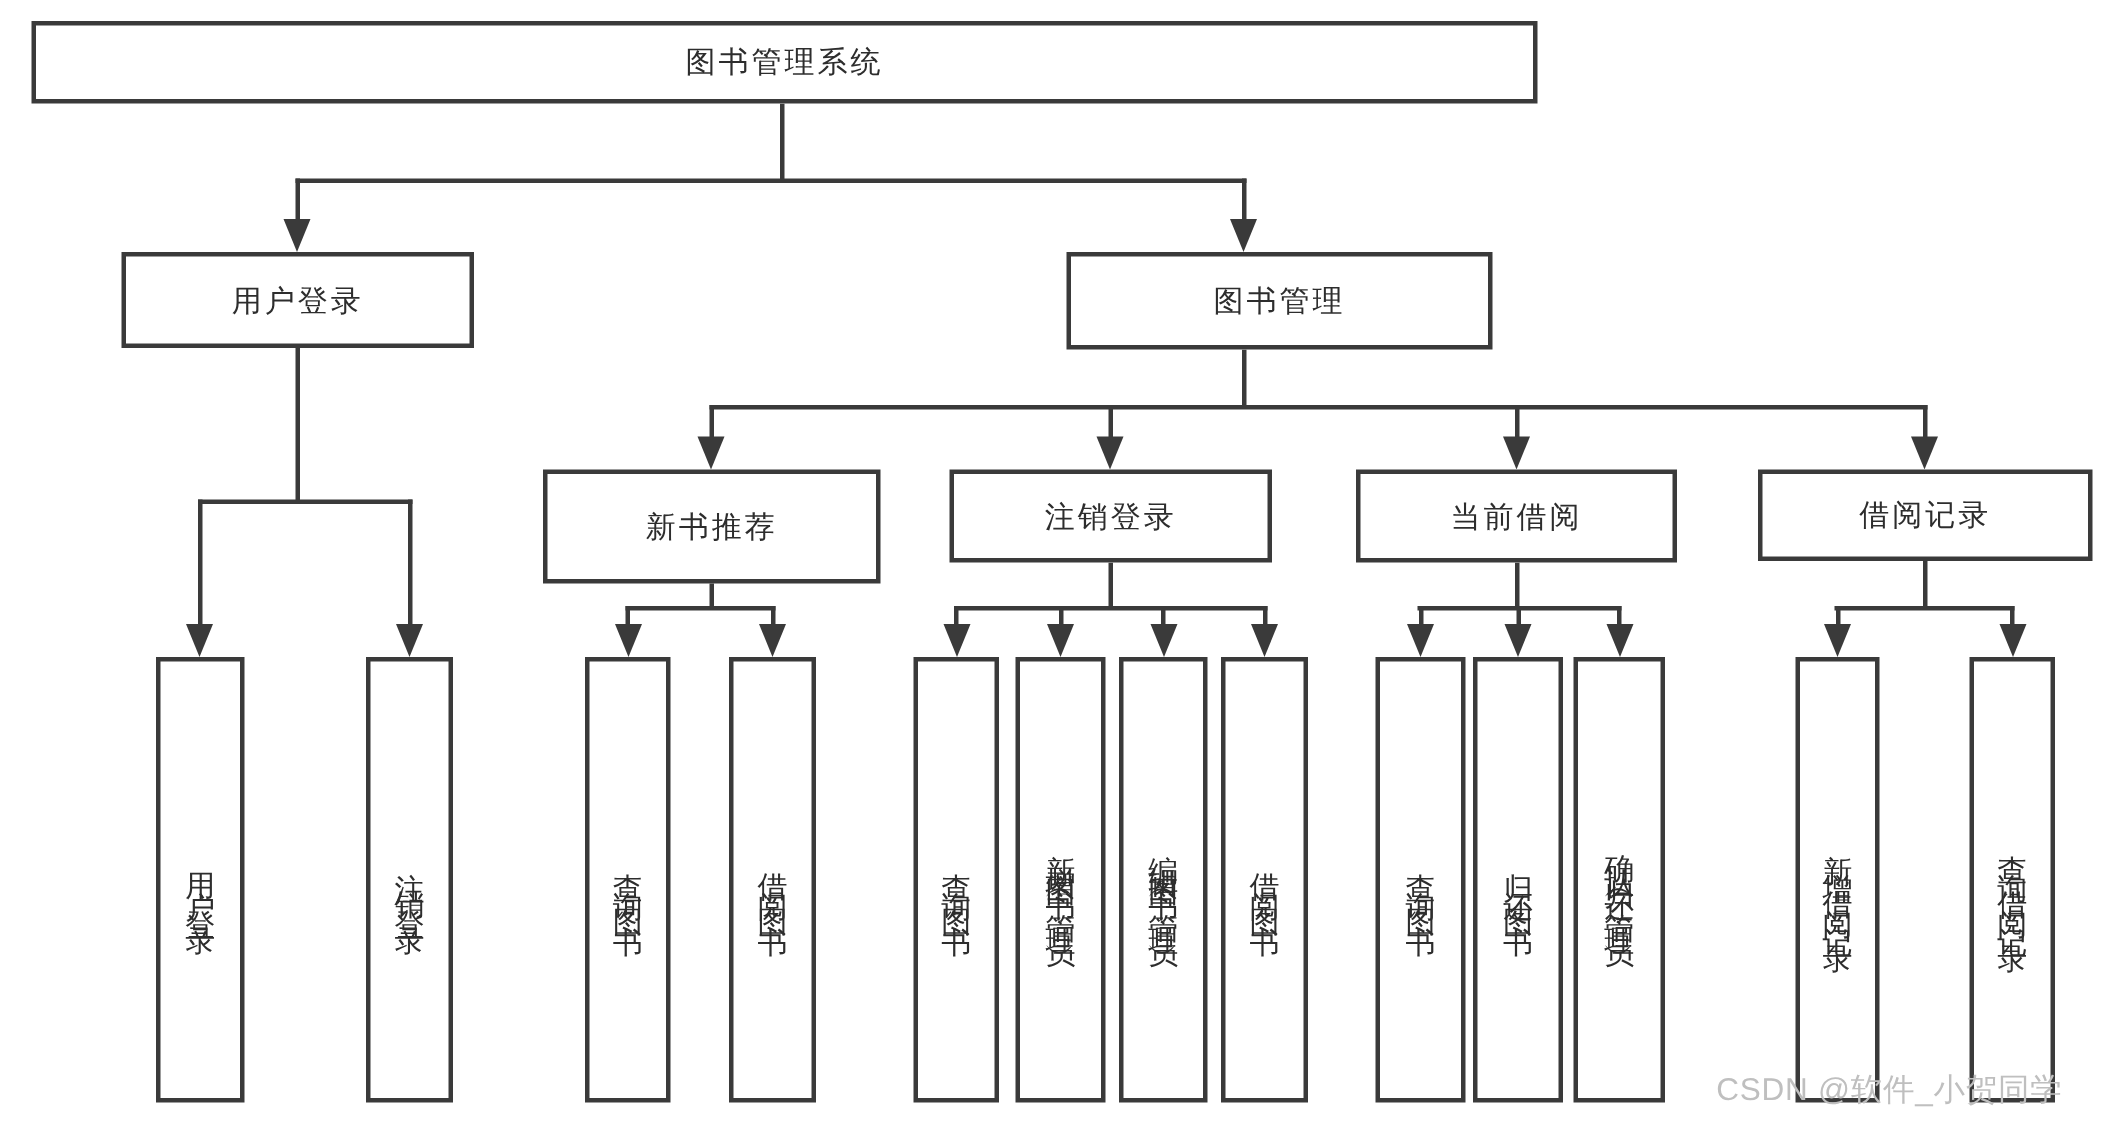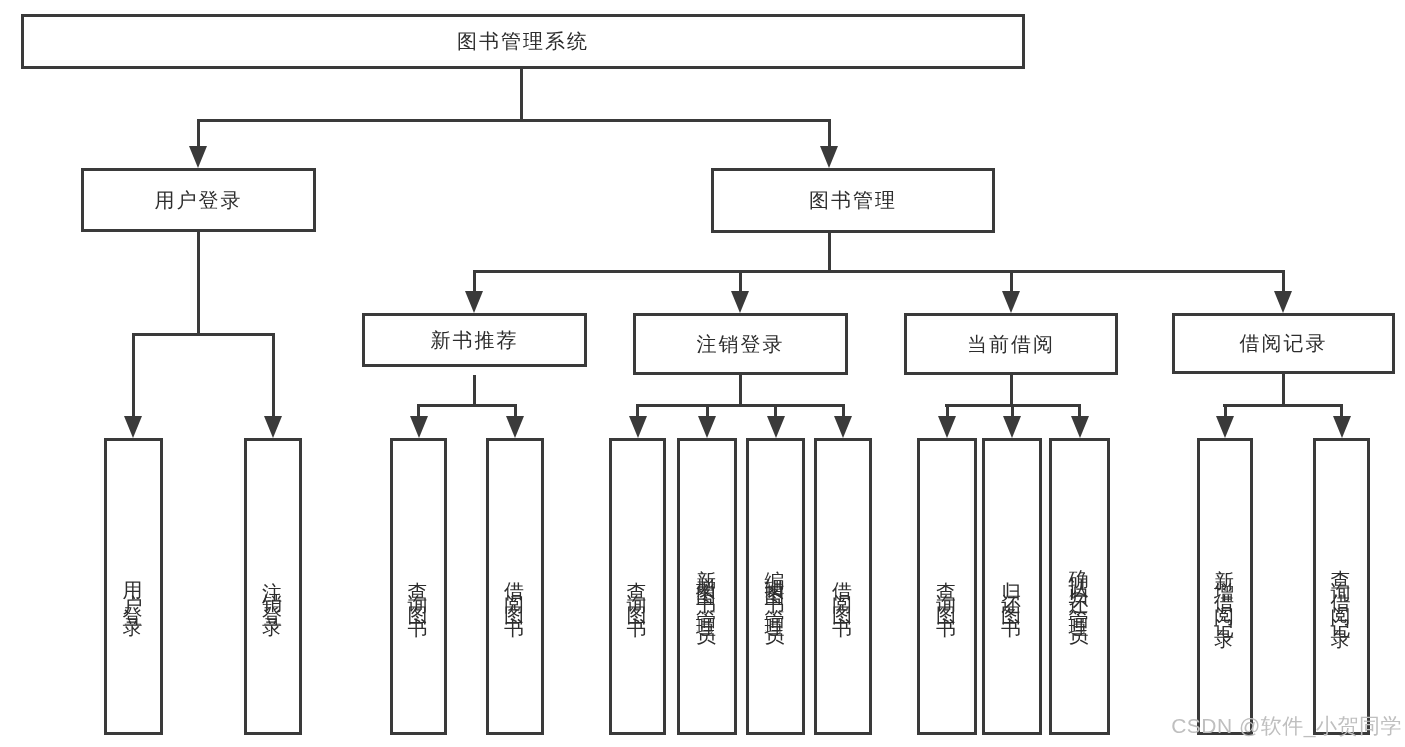--- a/index.html
+++ b/index.html
@@ -42,21 +42,21 @@
   .arrow{
     position:absolute;
     width:0;height:0;
     border-left:9px solid transparent;
     border-right:9px solid transparent;
     border-top:22px solid var(--line);
     z-index:1;
   }
   .watermark{
     position:absolute;
-    left:1146px;top:712px;
+    left:1119px;top:712px;
     width:256px;
     text-align:right;
     font-size:21px;
     color:var(--watermark);
     z-index:5;
     letter-spacing:0.5px;
   }
 </style>
 </head>
 <body>
@@ -86,21 +86,21 @@
   <div class="seg" style="left:473px;top:270px;width:812px;height:3px;"></div>
   <div class="seg" style="left:473px;top:270px;width:3px;height:22px;"></div>
   <div class="arrow" style="left:465px;top:291px;"></div>
   <div class="seg" style="left:739px;top:270px;width:3px;height:22px;"></div>
   <div class="arrow" style="left:731px;top:291px;"></div>
   <div class="seg" style="left:1010px;top:270px;width:3px;height:22px;"></div>
   <div class="arrow" style="left:1002px;top:291px;"></div>
   <div class="seg" style="left:1282px;top:270px;width:3px;height:22px;"></div>
   <div class="arrow" style="left:1274px;top:291px;"></div>
 
-  <div class="box" style="left:362px;top:313px;width:225px;height:54px;">新书推荐</div>
+  <div class="box" style="left:362px;top:313px;width:225px;height:76px;">新书推荐</div>
   <div class="box" style="left:633px;top:313px;width:215px;height:62px;">注销登录</div>
   <div class="box" style="left:904px;top:313px;width:214px;height:62px;">当前借阅</div>
   <div class="box" style="left:1172px;top:313px;width:223px;height:61px;">借阅记录</div>
 
   <div class="seg" style="left:473px;top:375px;width:3px;height:31px;"></div>
   <div class="seg" style="left:417px;top:404px;width:100px;height:3px;"></div>
   <div class="seg" style="left:417px;top:404px;width:3px;height:13px;"></div>
   <div class="arrow" style="left:410px;top:416px;"></div>
   <div class="seg" style="left:514px;top:404px;width:3px;height:13px;"></div>
   <div class="arrow" style="left:506px;top:416px;"></div>

